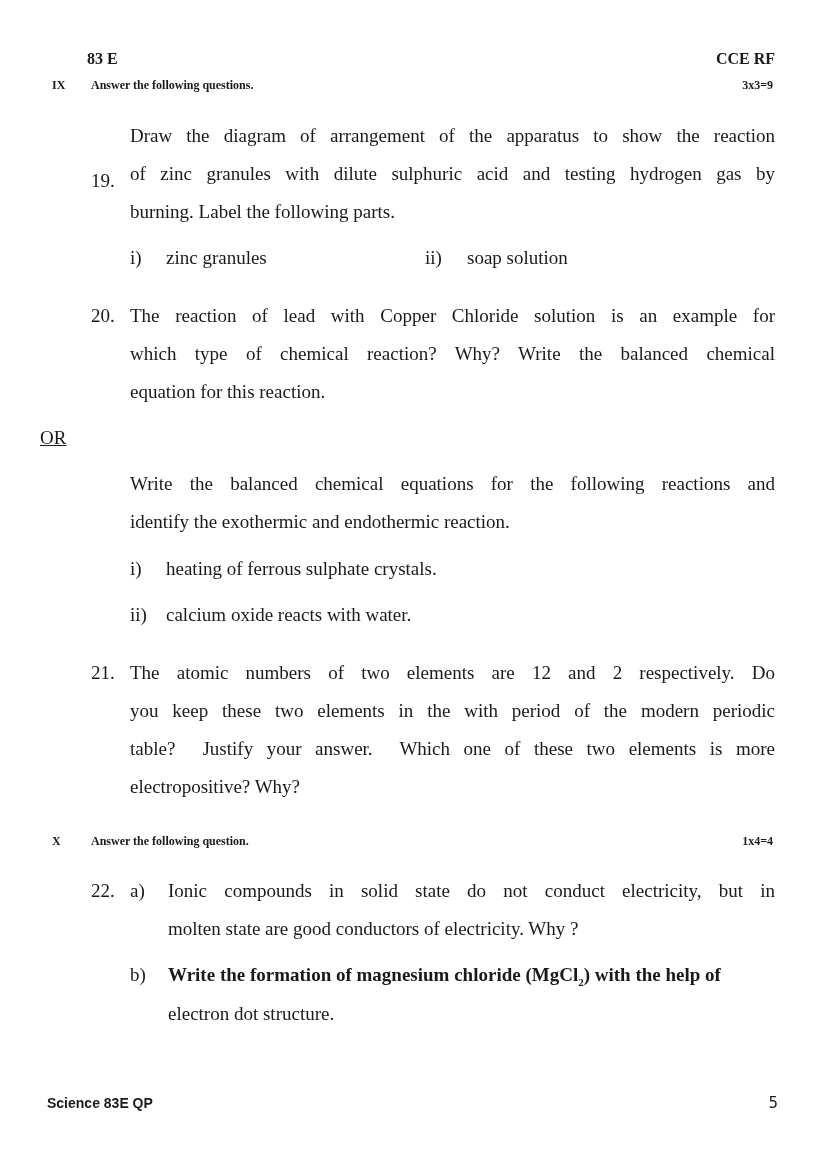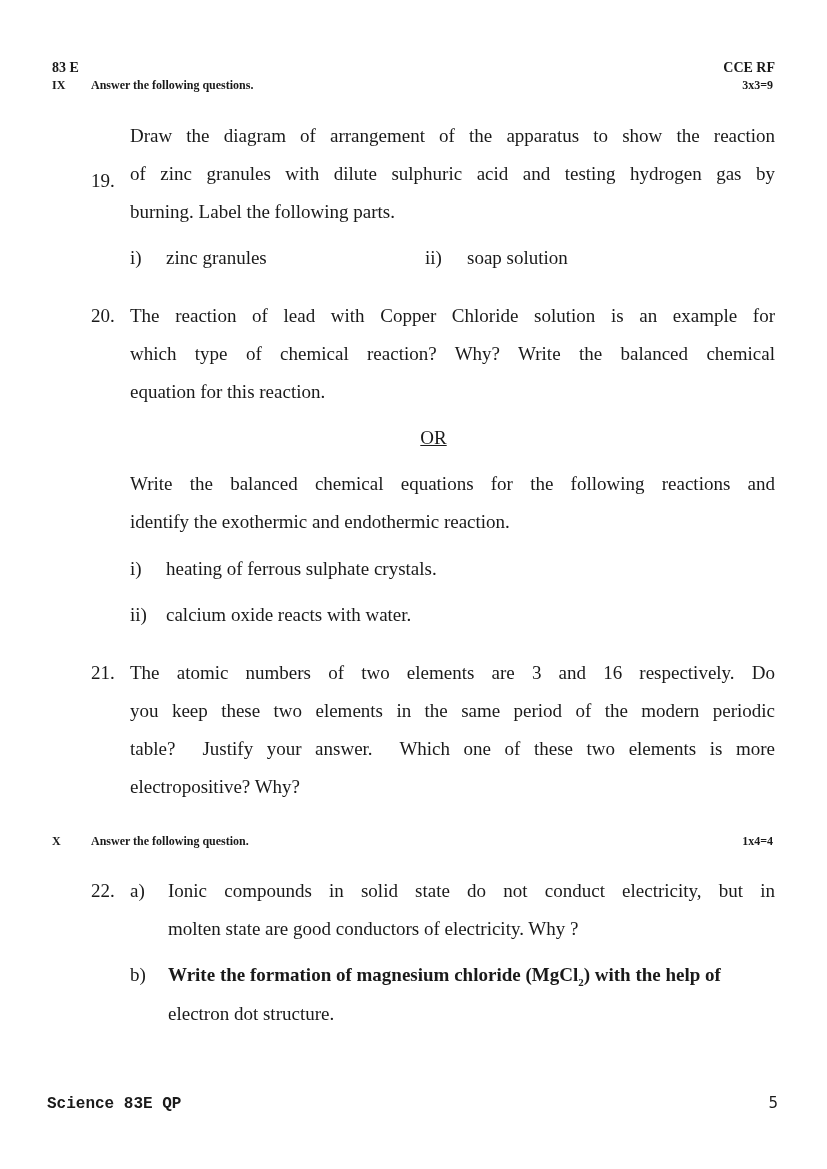--- a/index.html
+++ b/index.html
@@ -1,24 +1,24 @@
 <!DOCTYPE html>
 <html><head>
 <meta charset="utf-8">
 <style>
   html, body { margin: 0; padding: 0; background: #ffffff; }
   body { width: 827px; height: 1169px; position: relative; overflow: hidden;
          font-family: "Liberation Serif", "DejaVu Serif", serif; color: #1a1a1a; }
   .abs { position: absolute; }
-  .hdr { font-size: 14px; font-weight: bold; top: 60px; }
+  .hdr { font-size: 16px; font-weight: bold; top: 50px; margin-left: 35px; }
   .sec { font-size: 12px; font-weight: bold; }
   .txt { font-size: 19px; line-height: 38px; }
   .just { text-align: justify; text-align-last: justify; }
   .qnum { font-size: 19px; }
-  .footer-left { font-family: Liberation Mono, monospace; font-weight: bold; font-size: 16px; }
+  .footer-left { font-family: Liberation Sans, sans-serif; font-weight: bold; font-size: 14px; }
   .footer-right { font-family: "DejaVu Sans", sans-serif; font-size: 15px; }
   sub { font-size: 11px; }
 </style>
 </head>
 <body>
 
 <div class="abs hdr" style="left:52px;">83 E</div>
 <div class="abs hdr" style="right:52px;">CCE RF</div>
 
 <div class="abs sec" style="left:52px; top:78px;">IX</div>
@@ -34,33 +34,33 @@
   <div class="abs txt" style="left:166px; top:239px;">zinc granules</div>
   <div class="abs txt" style="left:425px; top:239px;">ii)</div>
   <div class="abs txt" style="left:467px; top:239px;">soap solution</div>
 </div>
 
 <div>
   <div class="abs qnum" style="left:91px; top:305px;">20.</div>
   <div class="abs txt just" style="left:130px; width:645px; top:297px;">The reaction of lead with Copper Chloride solution is an example for</div>
   <div class="abs txt just" style="left:130px; width:645px; top:335px;">which type of chemical reaction? Why? Write the balanced chemical</div>
   <div class="abs txt" style="left:130px; top:373px;">equation for this reaction.</div>
-  <div class="abs txt" style="left:0; width:827px; text-align:center; top:419px; padding-left:40px; box-sizing:border-box;text-decoration:underline;">OR</div>
+  <div class="abs txt" style="left:0; width:827px; top:419px; padding-left:40px; box-sizing:border-box;text-decoration:underline;">OR</div>
   <div class="abs txt just" style="left:130px; width:645px; top:465px;">Write the balanced chemical equations for the following reactions and</div>
   <div class="abs txt" style="left:130px; top:503px;">identify the exothermic and endothermic reaction.</div>
   <div class="abs txt" style="left:130px; top:550px;">i)</div>
   <div class="abs txt" style="left:166px; top:550px;">heating of ferrous sulphate crystals.</div>
   <div class="abs txt" style="left:130px; top:596px;">ii)</div>
   <div class="abs txt" style="left:166px; top:596px;">calcium oxide reacts with water.</div>
 </div>
 
 <div>
   <div class="abs qnum" style="left:91px; top:662px;">21.</div>
-  <div class="abs txt just" style="left:130px; width:645px; top:654px;">The atomic numbers of two elements are 3 and 16 respectively. Do</div>
-  <div class="abs txt just" style="left:130px; width:645px; top:692px;">you keep these two elements in the same period of the modern periodic</div>
+  <div class="abs txt just" style="left:130px; width:645px; top:654px;">The atomic numbers of two elements are 12 and 2 respectively. Do</div>
+  <div class="abs txt just" style="left:130px; width:645px; top:692px;">you keep these two elements in the with period of the modern periodic</div>
   <div class="abs txt just" style="left:130px; width:645px; top:730px; white-space:pre;">table?  Justify your answer.  Which one of these two elements is more</div>
   <div class="abs txt" style="left:130px; top:768px;">electropositive? Why?</div>
 </div>
 
 <div class="abs sec" style="left:52px; top:834px;">X</div>
 <div class="abs sec" style="left:91px; top:834px;">Answer the following question.</div>
 <div class="abs sec" style="right:54px; top:834px;">1x4=4</div>
 
 <div>
   <div class="abs qnum" style="left:91px; top:880px;">22.</div>

